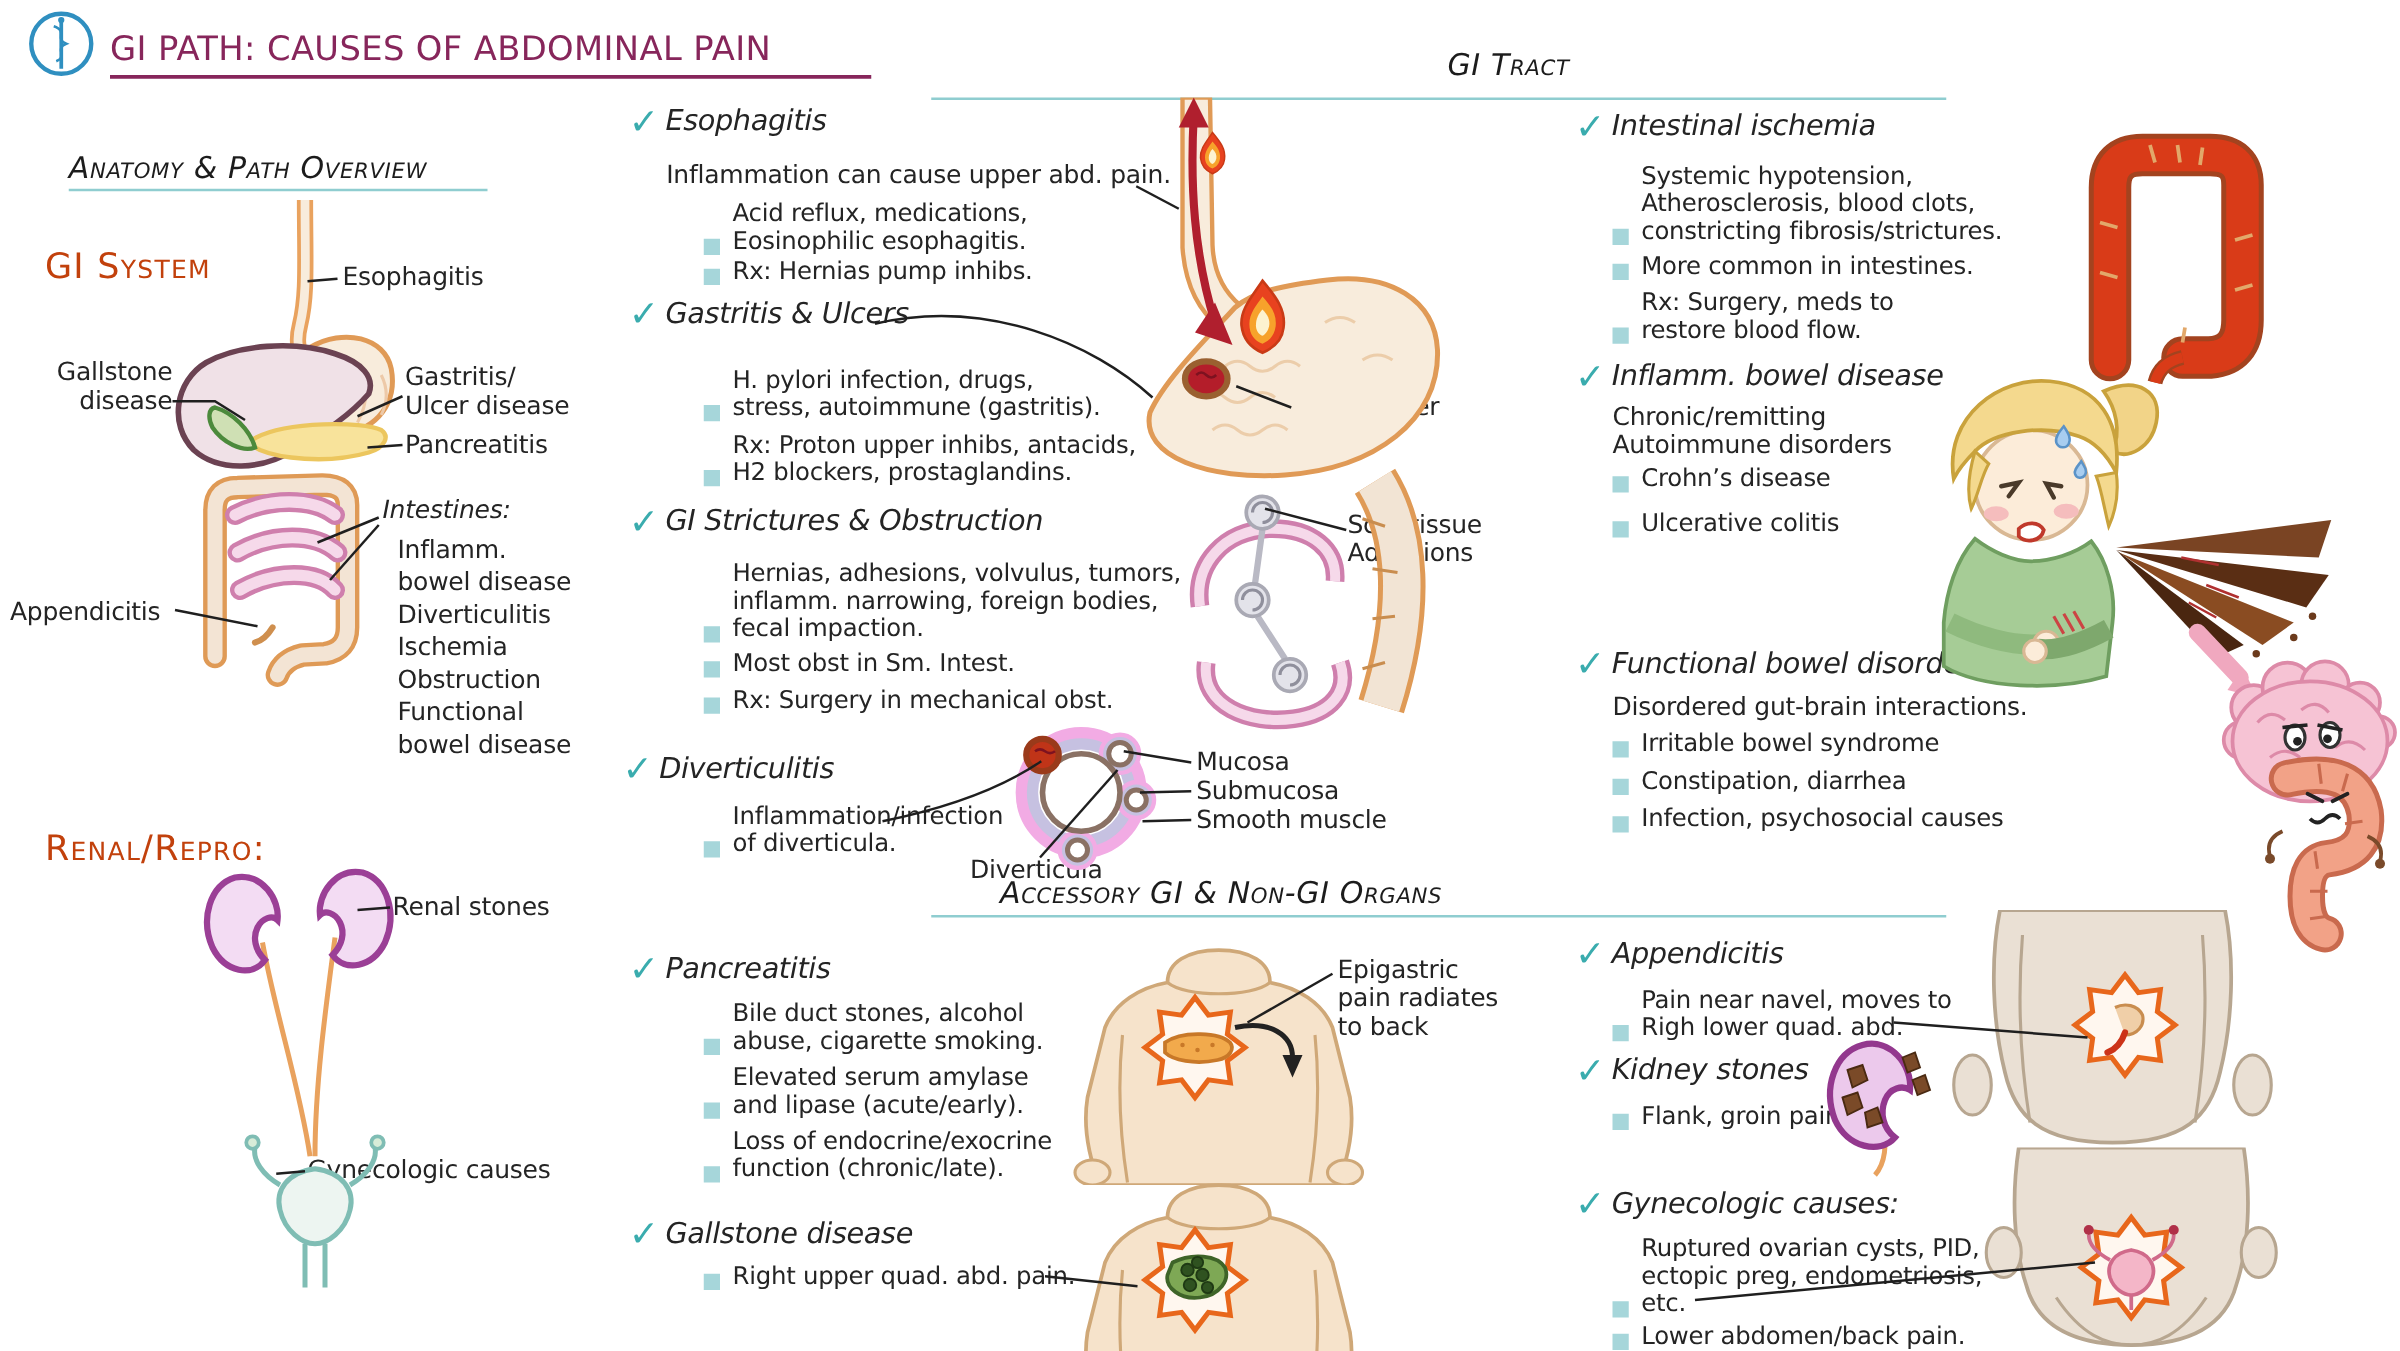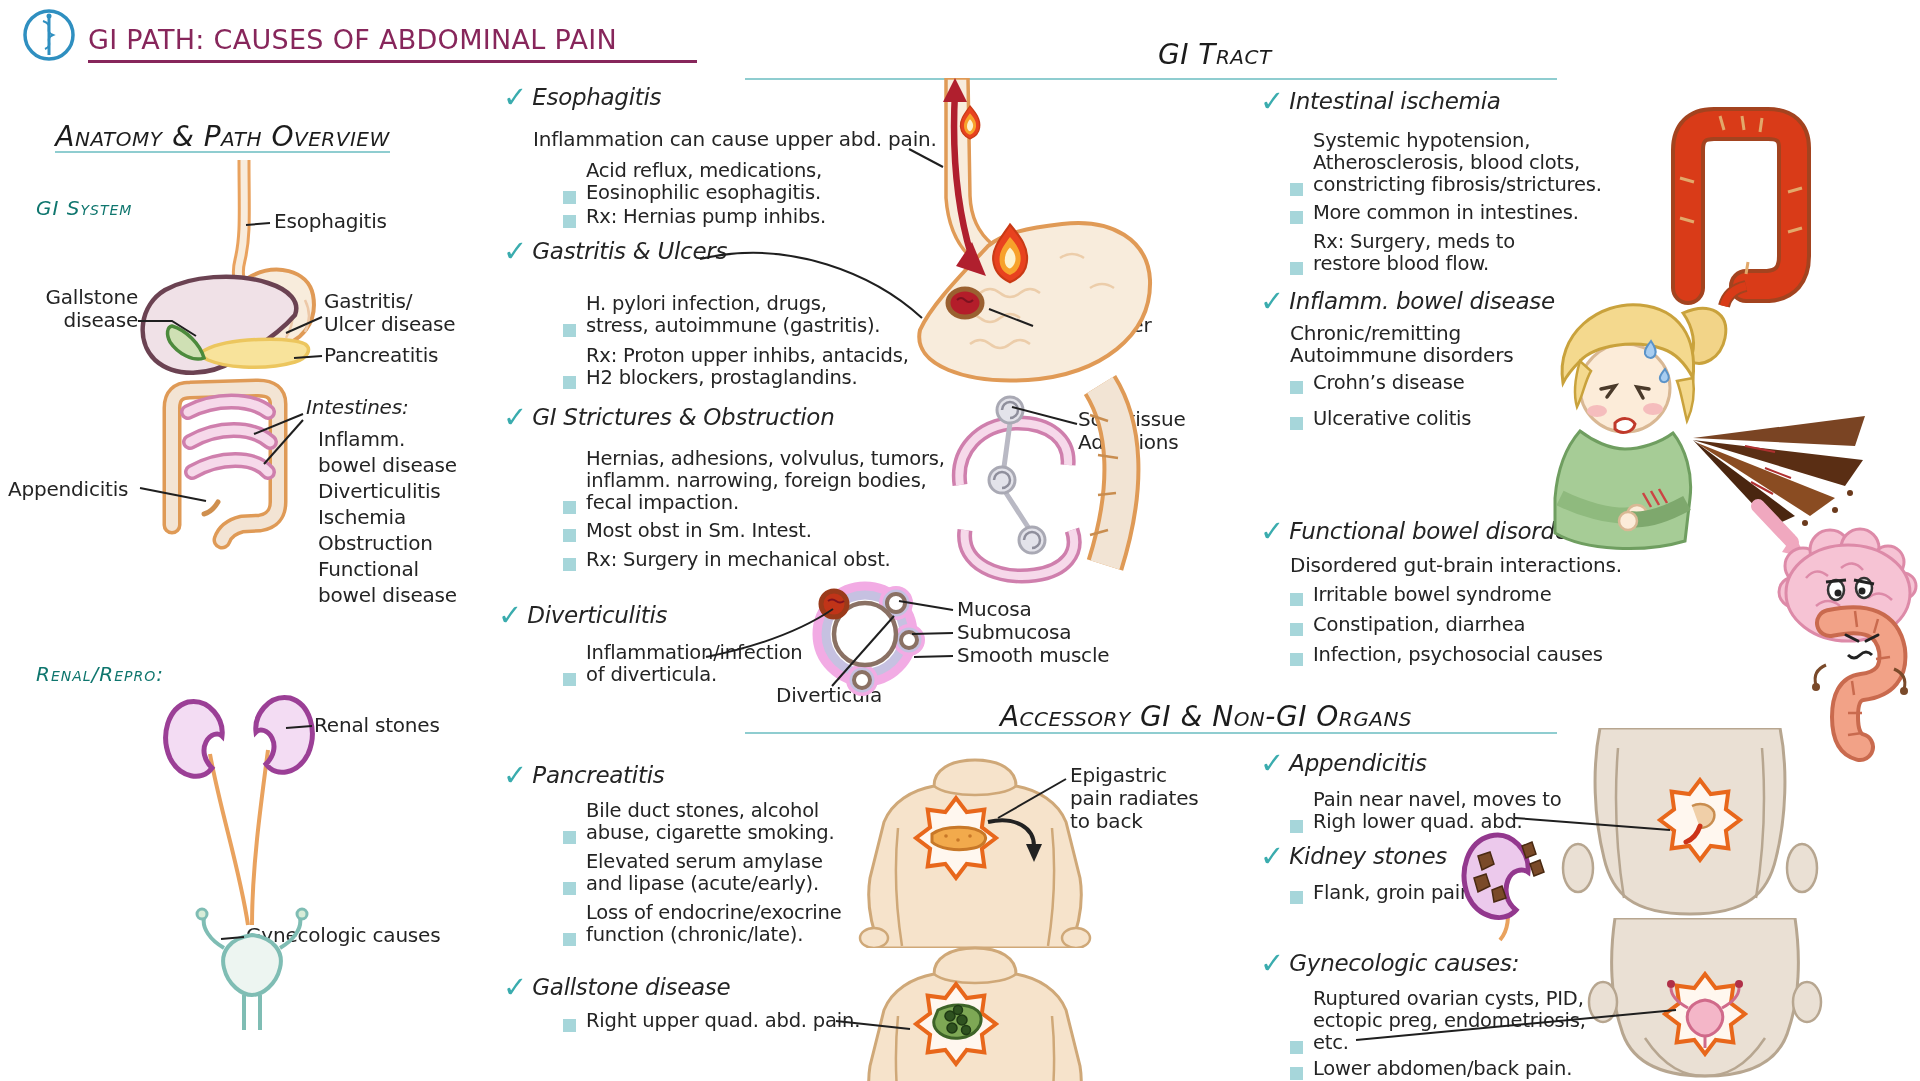--- a/index.html
+++ b/index.html
@@ -2,35 +2,35 @@
 <html><head>
 <meta charset="utf-8">
 <style>
   html,body{margin:0;padding:0;background:#fff}
   #canvas{position:relative;width:1920px;height:1081px;background:#ffffff;
           font-family:"DejaVu Sans",sans-serif;color:#242424;overflow:hidden}
   .abs{position:absolute}
   svg.abs{pointer-events:none}
   .title{position:absolute;color:#87265b;font-size:27px;font-weight:400;letter-spacing:.3px}
   .title-rule{position:absolute;height:3px;background:#87265b}
-  .head2{position:absolute;font-variant:small-caps;font-style:italic;font-size:28px;letter-spacing:.5px;color:#1c1c1c;white-space:nowrap}
-  .teal-head{position:absolute;color:#0f766e;font-variant:small-caps;font-style:italic;font-size:20px;letter-spacing:1px;white-space:nowrap}
+  .head2{position:absolute;font-variant:small-caps;font-style:italic;font-size:24px;letter-spacing:.5px;color:#1c1c1c;white-space:nowrap}
+  .teal-head{position:absolute;color:#c2410c;font-variant:small-caps;font-size:28px;letter-spacing:1px;white-space:nowrap}
   .rule{position:absolute;height:2px;background:#8fcdd0}
   .sec{position:absolute;display:flex;align-items:flex-start}
   .chk{color:#3aacae;font-size:29px;font-weight:700;line-height:26px;margin-right:5px}
   .sec-title{font-style:italic;font-size:23px;font-weight:500;letter-spacing:-.3px;line-height:27px;white-space:nowrap}
   .note{position:absolute;font-size:20px;line-height:22px;white-space:pre-line;letter-spacing:-.2px}
   .bullet{position:absolute;display:flex;align-items:flex-end}
   .sq{width:13px;height:13px;background:#a6d6da;margin:5px 10px 0 0;flex:none}
   .bt{font-size:19.5px;line-height:22px;white-space:pre-line;letter-spacing:-.2px}
   .lbl{position:absolute;font-size:20px;line-height:23px;white-space:pre-line;letter-spacing:-.2px}
   .lbl.it{font-style:italic}
   .lbl.list{line-height:26px}
   .lbl.r{text-align:right}
-  .c{text-align:center}
+  .c{}
 </style>
 </head>
 <body>
 
 <div id="canvas">
 
   <svg class="abs" style="left:20px;top:6px" width="58" height="58" viewBox="0 0 58 58">
     <circle cx="29" cy="29" r="24" fill="#fff" stroke="#2f8fc0" stroke-width="3.5"></circle>
     <line x1="29" y1="11" x2="29" y2="49" stroke="#2f8fc0" stroke-width="3"></line>
     <circle cx="29" cy="10" r="2.5" fill="#2f8fc0"></circle>

